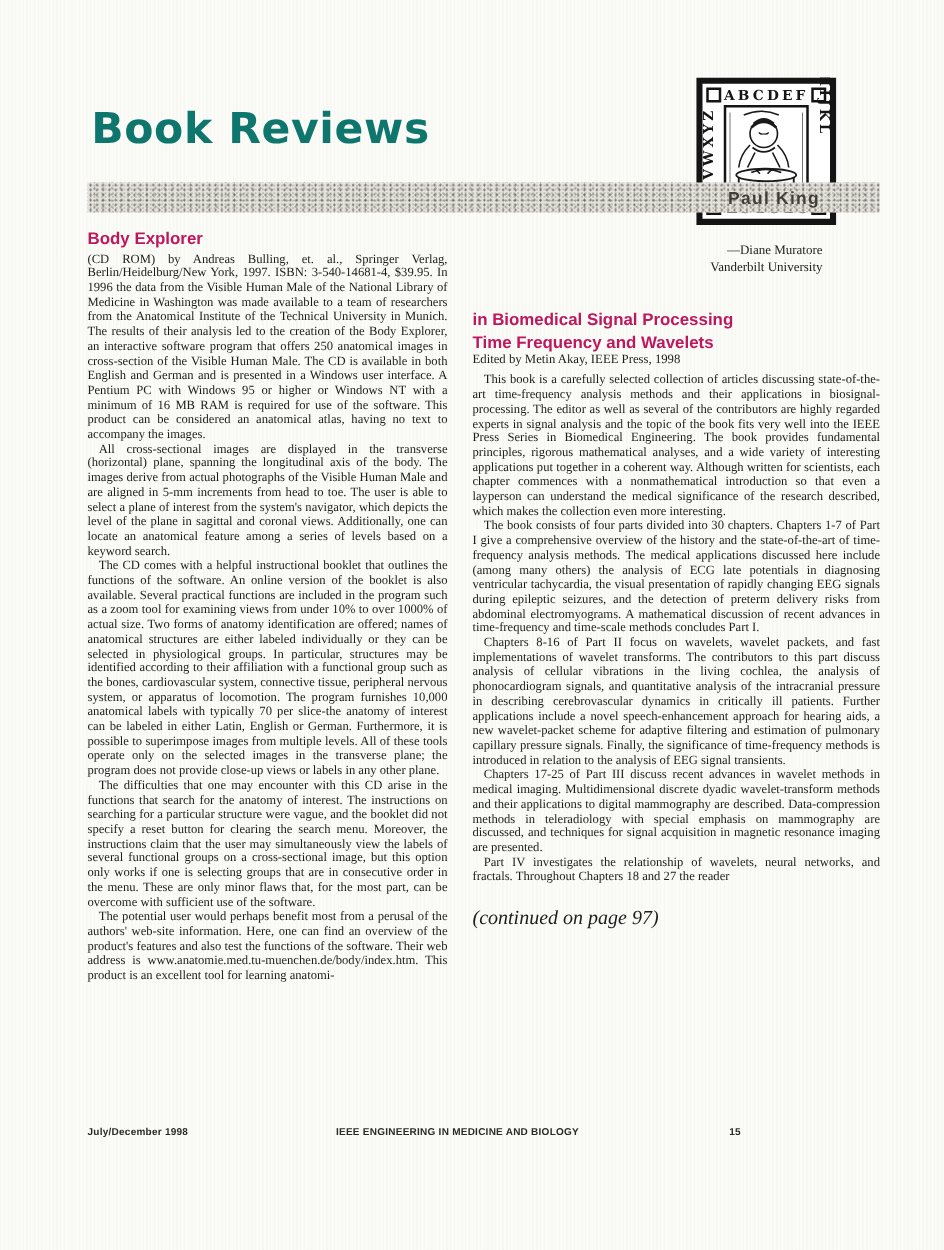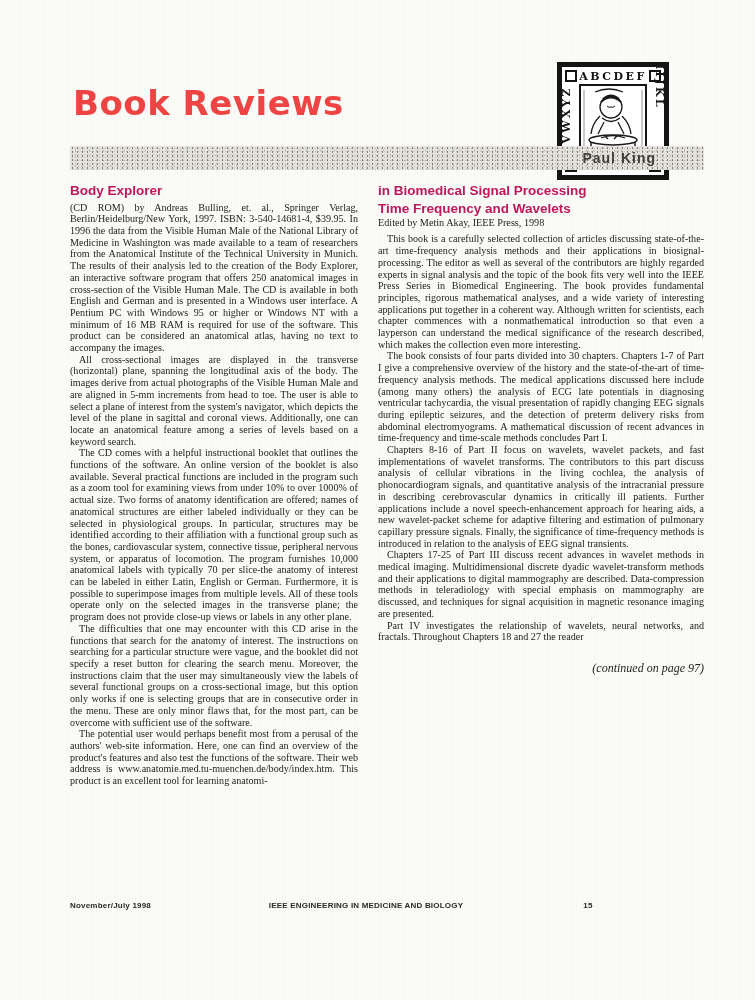--- a/index.html
+++ b/index.html
@@ -24,21 +24,21 @@
   .masthead-title {
     position: absolute;
     left: 73px;
     top: 86px;
     margin: 0;
     font-family: "DejaVu Sans", sans-serif;
     font-weight: bold;
     font-size: 34px;
     line-height: 1;
     letter-spacing: 0.5px;
-    color: #ef4444;
+    color: #0f766e;
   }
   .stamp {
     position: absolute;
     left: 557px;
     top: 62px;
     width: 112px;
     height: 118px;
   }
   .band {
     position: absolute;
@@ -100,23 +100,23 @@
   .signature-block {
     margin: 10px 0 28px 0;
     text-align: right;
     padding-right: 46px;
     font-size: 10.4px;
     line-height: 1.3;
   }
   .signature-block div { white-space: nowrap; }
   .continued-note {
     margin-top: 18px;
-    text-align: right;
+    text-align: left;
     font-style: italic;
-    font-size: 12px;
+    font-size: 16px;
   }
   .footer {
     position: absolute;
     left: 70px;
     top: 901px;
     width: 592px;
     display: flex;
     align-items: baseline;
     font-family: "Liberation Sans", sans-serif;
     font-weight: bold;
@@ -181,35 +181,39 @@
       <h2 class="review-heading">Body Explorer</h2>
       <p class="body-text">(CD ROM) by Andreas Bulling, et. al., Springer Verlag, Berlin/Heidelburg/New York, 1997. ISBN: 3-540-14681-4, $39.95. In 1996 the data from the Visible Human Male of the National Library of Medicine in Washington was made available to a team of researchers from the Anatomical Institute of the Technical University in Munich. The results of their analysis led to the creation of the Body Explorer, an interactive software program that offers 250 anatomical images in cross-section of the Visible Human Male. The CD is available in both English and German and is presented in a Windows user interface. A Pentium PC with Windows 95 or higher or Windows NT with a minimum of 16 MB RAM is required for use of the software. This product can be considered an anatomical atlas, having no text to accompany the images.</p>
       <p class="body-text indent">All cross-sectional images are displayed in the transverse (horizontal) plane, spanning the longitudinal axis of the body. The images derive from actual photographs of the Visible Human Male and are aligned in 5-mm increments from head to toe. The user is able to select a plane of interest from the system's navigator, which depicts the level of the plane in sagittal and coronal views. Additionally, one can locate an anatomical feature among a series of levels based on a keyword search.</p>
       <p class="body-text indent">The CD comes with a helpful instructional booklet that outlines the functions of the software. An online version of the booklet is also available. Several practical functions are included in the program such as a zoom tool for examining views from under 10% to over 1000% of actual size. Two forms of anatomy identification are offered; names of anatomical structures are either labeled individually or they can be selected in physiological groups. In particular, structures may be identified according to their affiliation with a functional group such as the bones, cardiovascular system, connective tissue, peripheral nervous system, or apparatus of locomotion. The program furnishes 10,000 anatomical labels with typically 70 per slice-the anatomy of interest can be labeled in either Latin, English or German. Furthermore, it is possible to superimpose images from multiple levels. All of these tools operate only on the selected images in the transverse plane; the program does not provide close-up views or labels in any other plane.</p>
       <p class="body-text indent">The difficulties that one may encounter with this CD arise in the functions that search for the anatomy of interest. The instructions on searching for a particular structure were vague, and the booklet did not specify a reset button for clearing the search menu. Moreover, the instructions claim that the user may simultaneously view the labels of several functional groups on a cross-sectional image, but this option only works if one is selecting groups that are in consecutive order in the menu. These are only minor flaws that, for the most part, can be overcome with sufficient use of the software.</p>
       <p class="body-text indent">The potential user would perhaps benefit most from a perusal of the authors' web-site information. Here, one can find an overview of the product's features and also test the functions of the software. Their web address is www.anatomie.med.tu-muenchen.de/body/index.htm. This product is an excellent tool for learning anatomi-</p>
     </div>
 
     <div class="col-right">
 
+      <div class="signature-block">
+        <div>—Diane Muratore</div>
+        <div>Vanderbilt University</div>
+      </div>
 
       <h2 class="review-heading">in Biomedical Signal Processing</h2>
       <h2 class="review-heading tight">Time Frequency and Wavelets</h2>
       <p class="edited-by">Edited by Metin Akay, IEEE Press, 1998</p>
 
       <p class="body-text indent">This book is a carefully selected collection of articles discussing state-of-the-art time-frequency analysis methods and their applications in biosignal-processing. The editor as well as several of the contributors are highly regarded experts in signal analysis and the topic of the book fits very well into the IEEE Press Series in Biomedical Engineering. The book provides fundamental principles, rigorous mathematical analyses, and a wide variety of interesting applications put together in a coherent way. Although written for scientists, each chapter commences with a nonmathematical introduction so that even a layperson can understand the medical significance of the research described, which makes the collection even more interesting.</p>
       <p class="body-text indent">The book consists of four parts divided into 30 chapters. Chapters 1-7 of Part I give a comprehensive overview of the history and the state-of-the-art of time-frequency analysis methods. The medical applications discussed here include (among many others) the analysis of ECG late potentials in diagnosing ventricular tachycardia, the visual presentation of rapidly changing EEG signals during epileptic seizures, and the detection of preterm delivery risks from abdominal electromyograms. A mathematical discussion of recent advances in time-frequency and time-scale methods concludes Part I.</p>
       <p class="body-text indent">Chapters 8-16 of Part II focus on wavelets, wavelet packets, and fast implementations of wavelet transforms. The contributors to this part discuss analysis of cellular vibrations in the living cochlea, the analysis of phonocardiogram signals, and quantitative analysis of the intracranial pressure in describing cerebrovascular dynamics in critically ill patients. Further applications include a novel speech-enhancement approach for hearing aids, a new wavelet-packet scheme for adaptive filtering and estimation of pulmonary capillary pressure signals. Finally, the significance of time-frequency methods is introduced in relation to the analysis of EEG signal transients.</p>
       <p class="body-text indent">Chapters 17-25 of Part III discuss recent advances in wavelet methods in medical imaging. Multidimensional discrete dyadic wavelet-transform methods and their applications to digital mammography are described. Data-compression methods in teleradiology with special emphasis on mammography are discussed, and techniques for signal acquisition in magnetic resonance imaging are presented.</p>
       <p class="body-text indent">Part IV investigates the relationship of wavelets, neural networks, and fractals. Throughout Chapters 18 and 27 the reader</p>
 
       <p class="continued-note">(continued on page 97)</p>
     </div>
 
   </div>
 
   <div class="footer">
-    <span class="f-left">November/July 1998</span>
+    <span class="f-left">July/December 1998</span>
     <span class="f-center">IEEE ENGINEERING IN MEDICINE AND BIOLOGY</span>
     <span class="f-right">15</span>
   </div>
 
 </div>
 
 </body></html>

